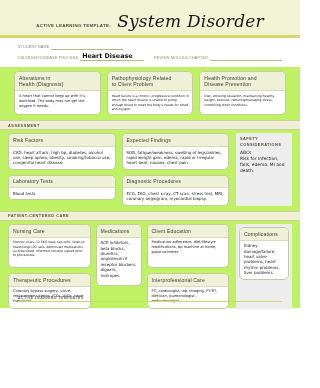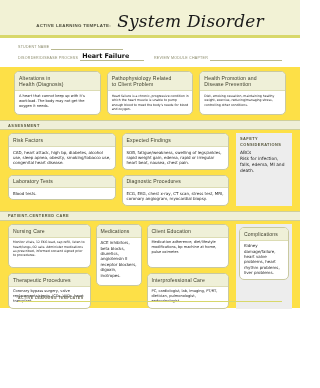--- a/index.html
+++ b/index.html
@@ -3,21 +3,21 @@
 <meta charset="utf-8">
 <style>
   * { box-sizing: border-box; margin: 0; padding: 0; }
   body {
     width: 300px; height: 388px;
     background: #ffffff;
     font-family: "Liberation Sans", sans-serif;
     overflow: hidden;
     position: relative;
   }
-  .page { width: 300px; height: 308px; position: relative; background: #fde047; }
+  .page { width: 300px; height: 308px; position: relative; background: #bef264; }
 
   
   .banner {
     height: 38px; background: #f2f2d5;
     border-bottom: 3px solid #d8d86a;
     position: relative;
   }
   .banner-inner {
     position: absolute; left: 0; right: 0; bottom: 4px;
     display: flex; align-items: baseline; justify-content: center;
@@ -146,21 +146,21 @@
     </div>
   </div>
 
   <div class="info">
     <div class="info-row">
       <span class="info-lbl">STUDENT NAME</span>
       <span class="rule short"></span>
     </div>
     <div class="info-row">
       <span class="info-lbl">DISORDER/DISEASE PROCESS</span>
-      <span class="filled">Heart Failure</span>
+      <span class="filled">Heart Disease</span>
       <span class="gap"></span>
       <span class="info-lbl">REVIEW MODULE CHAPTER</span>
       <span class="rule short"></span>
     </div>
   </div>
 
   <div class="toprow">
     <div class="card">
       <div class="card-hd">Alterations in<br>Health (Diagnosis)</div>
       <div class="card-bd med">A heart that cannot keep up with it's workload. The body may not get the oxygen it needs.</div>

